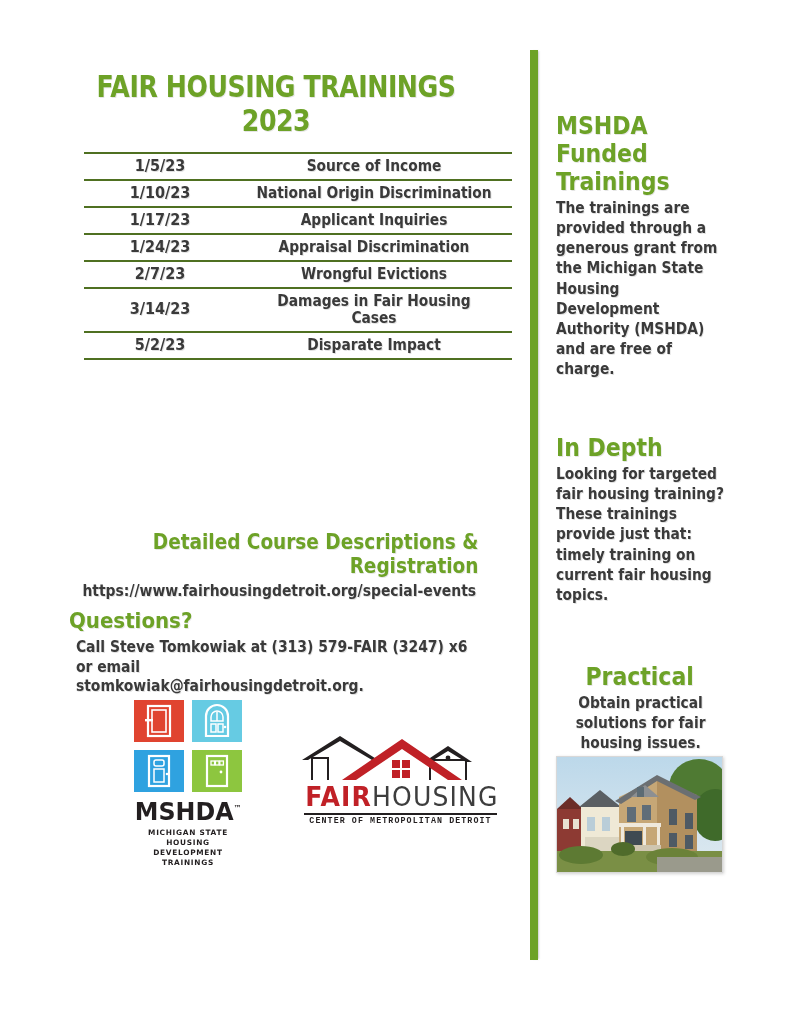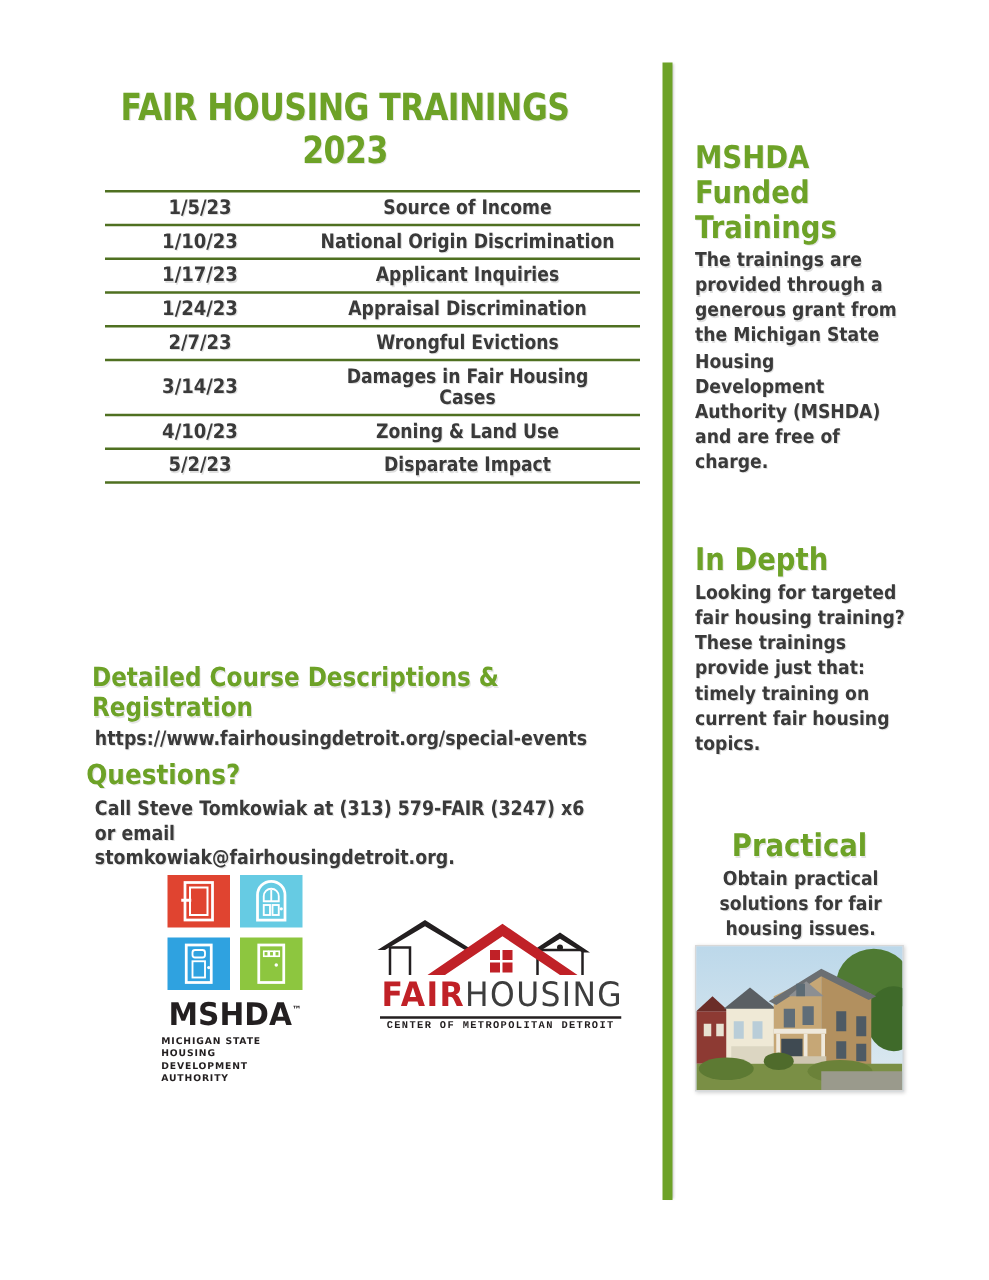--- a/index.html
+++ b/index.html
@@ -89,21 +89,21 @@
     font-size: 0;
     line-height: 0;
   }
 
   
   .reg-block {
     position: absolute;
     left: 30px;
     top: 530px;
     width: 460px;
-    text-align: left;
+    text-align: right;
   }
   .reg-heading {
     color: #6da227;
     font-family: "DejaVu Sans", sans-serif;
     font-weight: bold;
     font-size: 21px;
     line-height: 1.15;
     transform: scaleX(0.88);
     text-shadow: 1px 1px 0 rgba(0,0,0,0.10);
   }
@@ -180,20 +180,21 @@
     color: #231f20;
     line-height: 1;
     transform: scaleX(0.95);
   }
   .mshda-word sup {
     font-size: 8px;
     vertical-align: super;
   }
   .mshda-sub {
     margin-top: 4px;
+    text-align: center;
     font-family: "DejaVu Sans", sans-serif;
     font-weight: bold;
     font-size: 7.4px;
     letter-spacing: 0.7px;
     color: #231f20;
     line-height: 1.35;
   }
   .mshda-sub span { display: block; }
 
   
@@ -321,24 +322,20 @@
             <td class="date">1/24/23</td>
             <td class="topic">Appraisal Discrimination</td>
           </tr>
           <tr class="sched-row">
             <td class="date">2/7/23</td>
             <td class="topic">Wrongful Evictions</td>
           </tr>
           <tr class="sched-row">
             <td class="date">3/14/23</td>
             <td class="topic">Damages in Fair Housing Cases</td>
-          </tr>
-          <tr class="sched-row">
-            <td class="date">4/10/23</td>
-            <td class="topic">Zoning &amp; Land Use</td>
           </tr>
           <tr class="sched-row">
             <td class="date">5/2/23</td>
             <td class="topic">Disparate Impact</td>
           </tr>
           <tr class="sched-end">
             <td colspan="2"></td>
           </tr>
         </tbody>
     </table>
@@ -396,21 +393,21 @@
             <circle cx="29" cy="22" r="1.4" fill="#ffffff"></circle>
           </svg>
         </div>
 
       </div>
 
       <div class="mshda-word"><span>MSHDA</span><sup>™</sup></div>
 
       <div class="mshda-sub">
         <span>MICHIGAN STATE HOUSING</span>
-        <span>DEVELOPMENT AUTHORITY</span>
+        <span>DEVELOPMENT TRAININGS</span>
       </div>
     </div>
 
     <div class="fh-logo">
       <div class="fh-art">
         <svg viewBox="0 0 205 52" xmlns="http://www.w3.org/2000/svg">
 
           <path d="M14 50 V28 H30 V50" fill="none" stroke="#231f20" stroke-width="2"></path>
           <path d="M4 30 L42 6 L80 30 L74 30 L42 11 L10 30 Z" fill="#231f20"></path>
 

